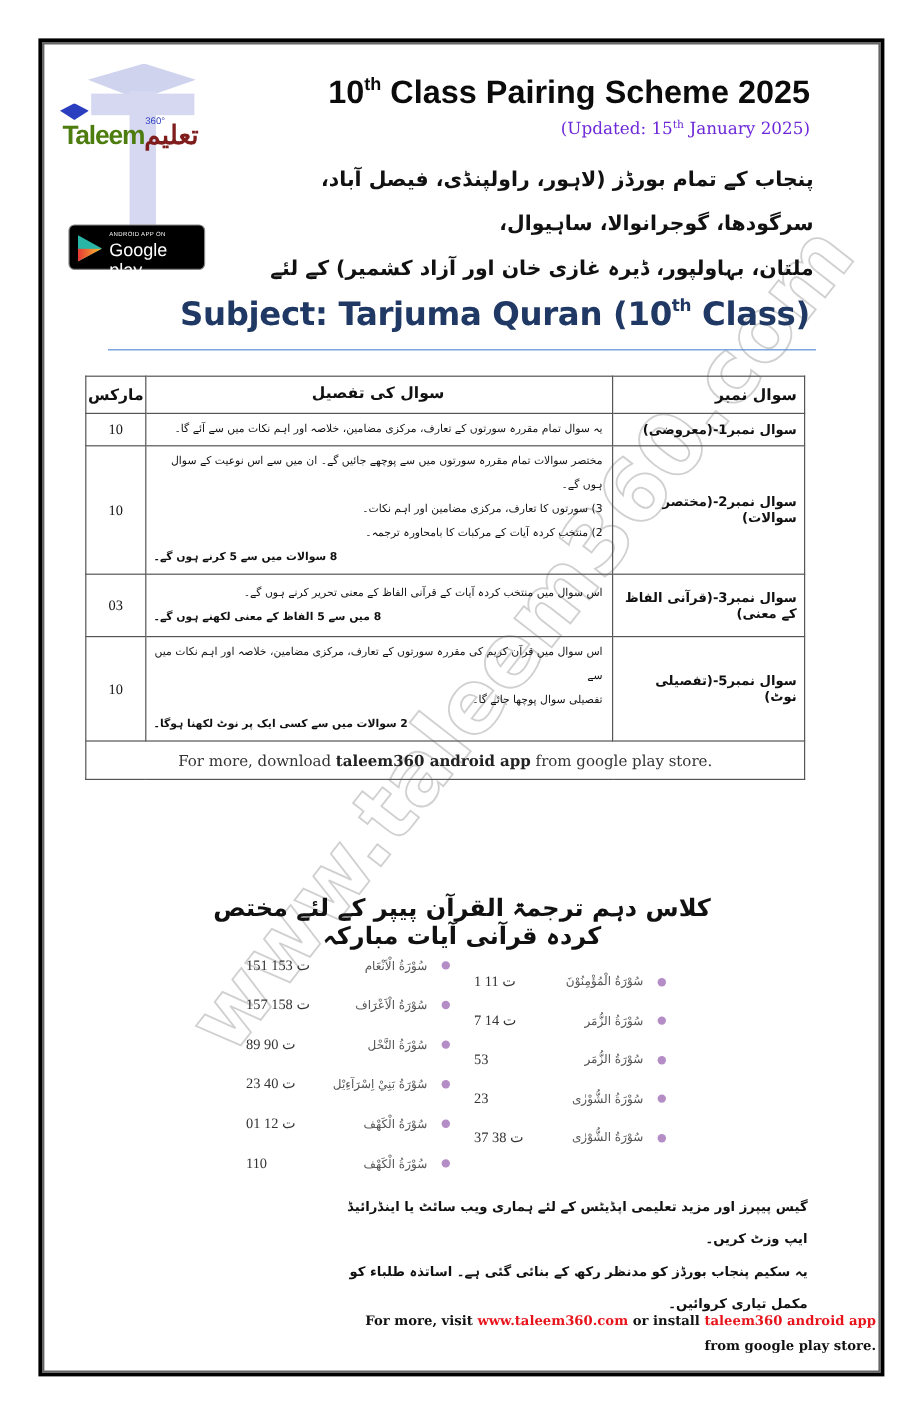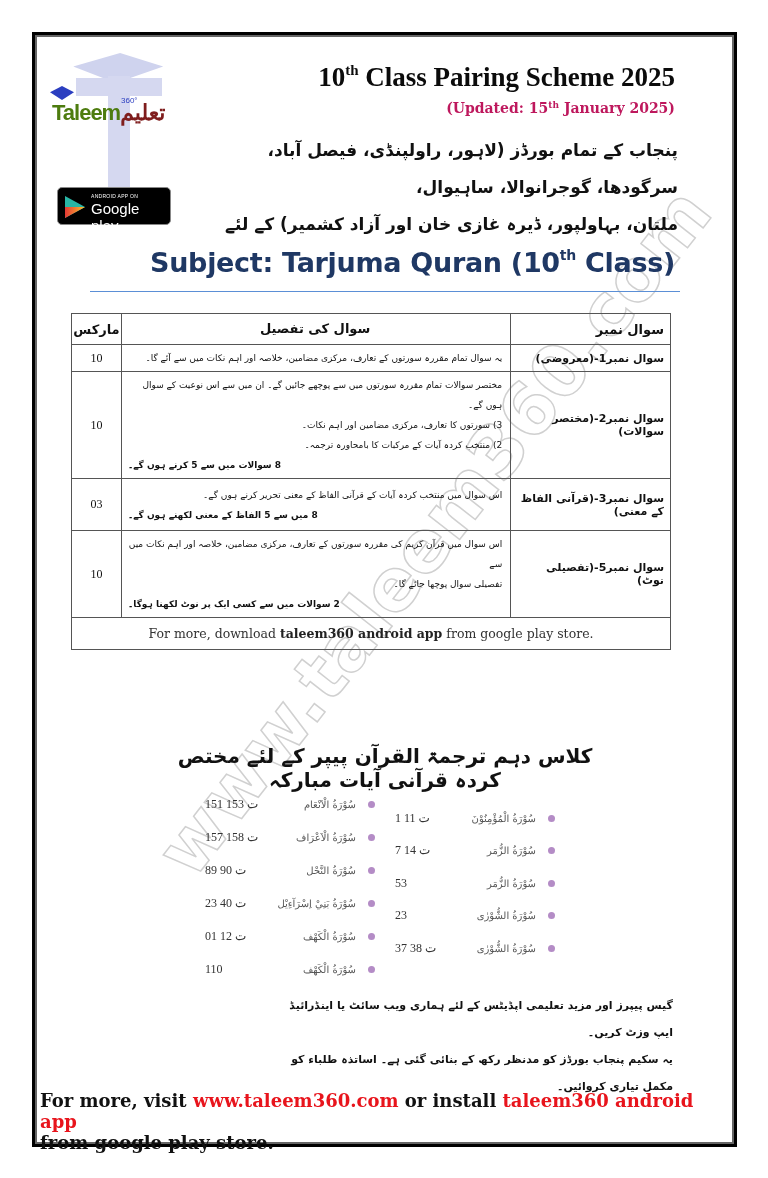--- a/index.html
+++ b/index.html
@@ -43,27 +43,27 @@
   .gplay .tri { position: absolute; left: 7px; top: 8px; width: 0; height: 0;
     border-top: 11px solid transparent; border-bottom: 11px solid transparent;
     border-left: 20px solid #29b6a6; }
   .gplay .tri2 { position: absolute; left: 7px; top: 19px; width: 20px; height: 11px;
     background: linear-gradient(90deg,#e53935,#fbc02d); clip-path: polygon(0 0,100% 0,0 100%); }
   .gplay .small { position: absolute; left: 33px; top: 5px; font-size: 5px; letter-spacing: .3px; }
   .gplay .big { position: absolute; left: 33px; top: 12px; font-size: 15px; }
 
   
   .title {
-    position: absolute; right: 93px; top: 62px; font-family: Liberation Serif, serif;
+    position: absolute; right: 93px; top: 62px; font-family: Liberation Sans, sans-serif;
     font-weight: bold; font-size: 27px; color: #0b0b0b; white-space: nowrap;
   }
   .title sup { font-size: 15px; vertical-align: 11px; }
   .updated {
-    position: absolute; right: 93px; top: 100px; font-weight: bold; font-size: 14px;
-    color: #be185d; white-space: nowrap;
+    position: absolute; right: 93px; top: 100px; font-weight: normal; font-size: 14px;
+    color: #6d28d9; white-space: nowrap;
   }
   .updated sup { font-size: 9px; vertical-align: 5px; }
   .urdu-boards {
     position: absolute; right: 90px; top: 132px; width: 470px; direction: rtl; text-align: right;
     font-family: "DejaVu Sans", sans-serif; font-weight: bold; font-size: 17px; line-height: 37px;
   }
 
   .subject {
     position: absolute; right: 93px; top: 247px; font-family: "DejaVu Sans", sans-serif;
     font-weight: bold; font-size: 27px; color: #1f3864; white-space: nowrap; letter-spacing: -0.3px;
@@ -107,22 +107,22 @@
   .dot { width: 7px; height: 7px; border-radius: 50%; background: #b48cc6; margin-left: 12px; flex: 0 0 auto; }
   .surah { font-family: "DejaVu Serif", serif; font-size: 10px; color: #555; width: 80px; text-align: right; }
   .ayah { font-family: "Liberation Serif", serif; font-size: 12px; color: #333; direction: ltr; flex: 1; text-align: left; }
 
   .notes {
     position: absolute; right: 95px; top: 992px; width: 400px; direction: rtl; text-align: right;
     font-family: "DejaVu Sans", sans-serif; font-weight: bold; font-size: 11px; line-height: 27px;
   }
 
   .footer {
-    position: absolute; left: 40px; top: 1090px; width: 690px; text-align: left;
-    font-family: "DejaVu Serif", serif; font-weight: bold; font-size: 18px; line-height: 21px; color: #111;
+    position: absolute; left: 40px; top: 1090px; width: 690px; text-align: right;
+    font-family: "DejaVu Serif", serif; font-weight: bold; font-size: 11px; line-height: 21px; color: #111;
   }
   .footer .red { color: #e8141c; }
 </style>
 </head>
 <body>
 
 <div class="frame"></div>
 
 <div class="watermark">www.taleem360.com</div>
 

